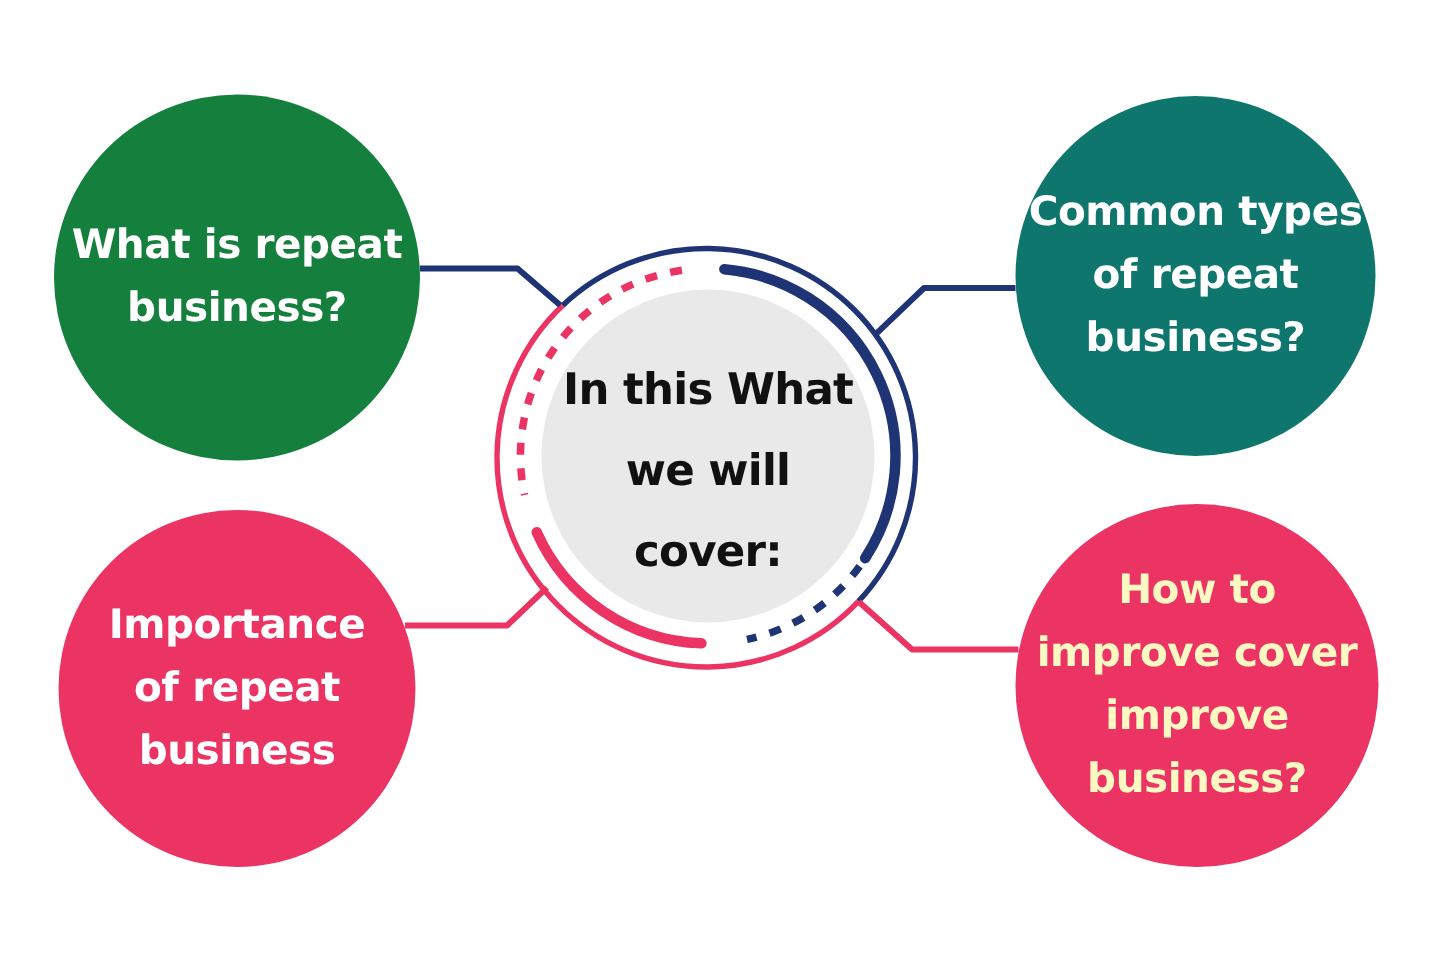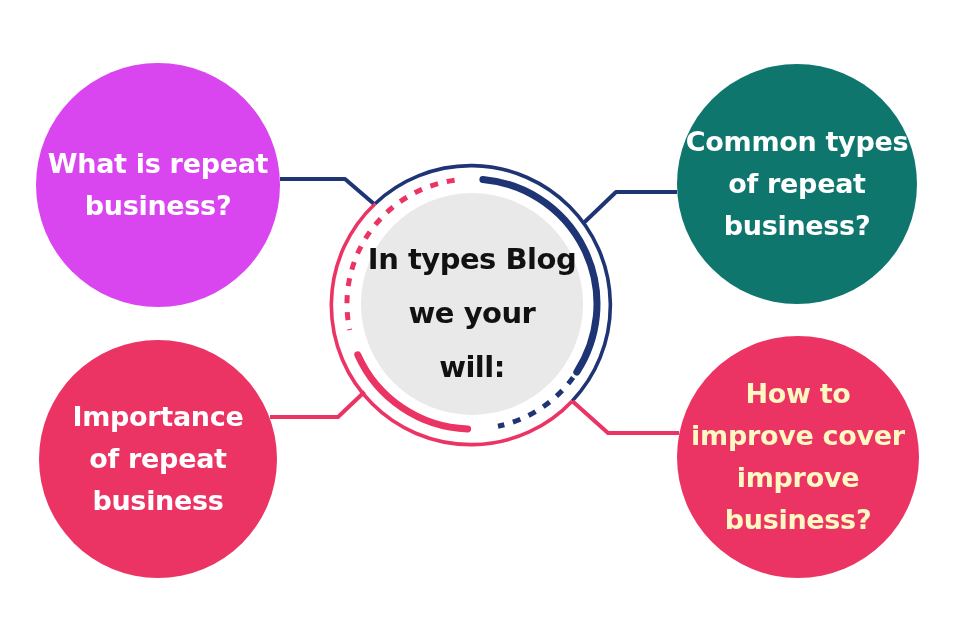--- a/index.html
+++ b/index.html
@@ -37,26 +37,26 @@
     <path d="M 454.6 180.2 A 125 125 0 0 0 349.7 330" fill="none" stroke-width="5" stroke-dasharray="8 9" stroke="#eb3464"></path>
     <path d="M 357.8 354.8 A 125 125 0 0 0 467.6 428.9" fill="none" stroke-width="7" stroke-linecap="round" stroke="#eb3464"></path>
 
     <path d="M 280 179 L 345 179 L 373.5 203.5" fill="none" stroke-width="4" stroke-linejoin="round" stroke="#1f3474"></path>
     <path d="M 677 192 L 616 192 L 584.4 222.3" fill="none" stroke-width="4" stroke-linejoin="round" stroke="#1f3474"></path>
     <path d="M 270 417 L 338 417 L 364.6 391.7" fill="none" stroke-width="4" stroke-linejoin="round" stroke="#eb3464"></path>
     <path d="M 679 433 L 608 433 L 572.5 401.2" fill="none" stroke-width="4" stroke-linejoin="round" stroke="#eb3464"></path>
   </svg>
 
   <div class="center-text" style="color: rgb(17, 17, 17);">
-    <span>In types Blog</span>
-    <span>we your</span>
-    <span>will:</span>
+    <span>In this What</span>
+    <span>we will</span>
+    <span>cover:</span>
   </div>
 
-  <div class="bubble bubble-tl" style="background-color: #d946ef; color: rgb(255, 255, 255);">
+  <div class="bubble bubble-tl" style="background-color: #15803d; color: rgb(255, 255, 255);">
     <span>What is repeat</span>
     <span>business?</span>
   </div>
 
   <div class="bubble bubble-tr" style="background-color: #0f766e; color: rgb(255, 255, 255);">
     <span>Common types</span>
     <span>of repeat</span>
     <span>business?</span>
   </div>
 

